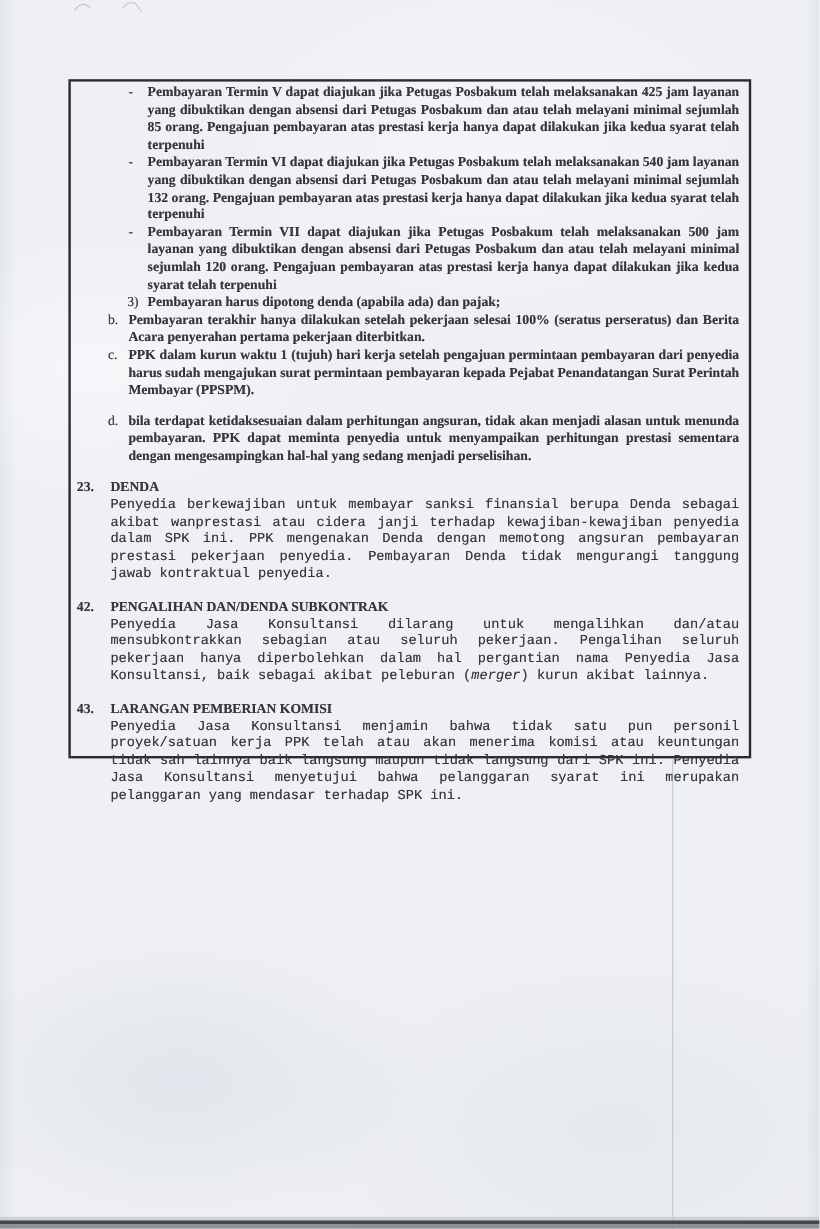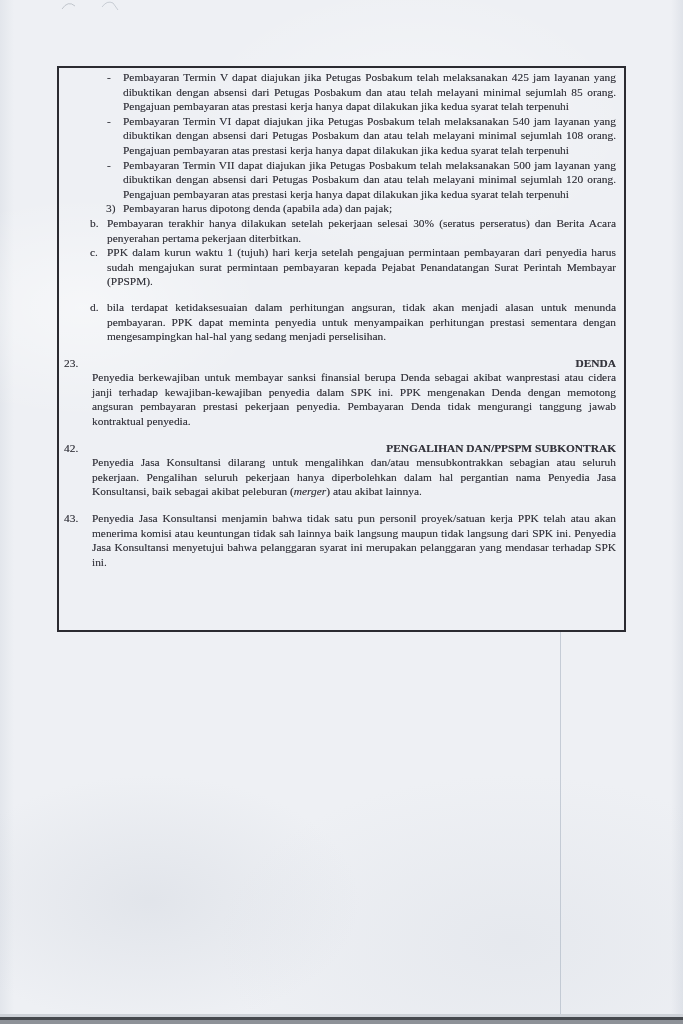--- a/index.html
+++ b/index.html
@@ -27,33 +27,33 @@
     border:2px solid #2b2b31;
     box-sizing:border-box;
     padding:2px 8px 0 2px;
     color:#36363e;
     font-size:11.4px;
     line-height:14.6px;
     text-shadow:0 0 0.35px rgba(54,54,62,0.55);
   }
   .row{display:flex;}
   .marker{flex:0 0 auto; white-space:pre;}
-  .txt{flex:1 1 auto; text-align:justify;}
+  .txt{flex:1 1 auto; text-align:justify;font-weight:bold;}
   .dash-row{margin-left:46px;}
   .dash-row .marker{width:16px;}
   .numsub-row{margin-left:45px;}
   .numsub-row .marker{width:17px;}
   .letter-row{margin-left:29px;}
   .letter-row .marker{width:17px;}
   .letter-row.gap-before{margin-top:11px;}
   .section{margin-left:3px; margin-top:12px;}
-  .section .marker{width:28px; font-weight:normal;}
+  .section .marker{width:28px; font-weight:bold;}
   .sec-body{flex:1 1 auto;}
-  .sec-title{font-weight:bold;text-align:right;}
-  .sec-text{text-align:justify;}
+  .sec-title{font-weight:bold;}
+  .sec-text{text-align:justify;font-family:Liberation Mono, monospace;}
   .sec-text i{font-style:italic;margin-top:34px;}
   .crease{
     position:absolute;
     left:560px; top:632px;
     width:1px; height:392px;
     background:rgba(164,174,189,0.55);
   }
   .pencil-marks{position:absolute; left:40px; top:0;}
   .edge-strip{position:absolute; left:0; width:683px;}
   .edge-light{top:1014px; height:3px; background:#ced2d8;}
@@ -72,36 +72,36 @@
 
   <div class="clause-box">
 
     <div class="row dash-row">
       <span class="marker">-</span>
       <span class="txt">Pembayaran Termin V dapat diajukan jika Petugas Posbakum telah melaksanakan 425 jam layanan yang dibuktikan dengan absensi dari Petugas Posbakum dan atau telah melayani minimal sejumlah 85 orang. Pengajuan pembayaran atas prestasi kerja hanya dapat dilakukan jika kedua syarat telah terpenuhi</span>
     </div>
 
     <div class="row dash-row">
       <span class="marker">-</span>
-      <span class="txt">Pembayaran Termin VI dapat diajukan jika Petugas Posbakum telah melaksanakan 540 jam layanan yang dibuktikan dengan absensi dari Petugas Posbakum dan atau telah melayani minimal sejumlah 108 orang. Pengajuan pembayaran atas prestasi kerja hanya dapat dilakukan jika kedua syarat telah terpenuhi</span>
+      <span class="txt">Pembayaran Termin VI dapat diajukan jika Petugas Posbakum telah melaksanakan 540 jam layanan yang dibuktikan dengan absensi dari Petugas Posbakum dan atau telah melayani minimal sejumlah 132 orang. Pengajuan pembayaran atas prestasi kerja hanya dapat dilakukan jika kedua syarat telah terpenuhi</span>
     </div>
 
     <div class="row dash-row">
       <span class="marker">-</span>
       <span class="txt">Pembayaran Termin VII dapat diajukan jika Petugas Posbakum telah melaksanakan 500 jam layanan yang dibuktikan dengan absensi dari Petugas Posbakum dan atau telah melayani minimal sejumlah 120 orang. Pengajuan pembayaran atas prestasi kerja hanya dapat dilakukan jika kedua syarat telah terpenuhi</span>
     </div>
 
     <div class="row numsub-row">
       <span class="marker">3)</span>
       <span class="txt">Pembayaran harus dipotong denda (apabila ada) dan pajak;</span>
     </div>
 
     <div class="row letter-row">
       <span class="marker">b.</span>
-      <span class="txt">Pembayaran terakhir hanya dilakukan setelah pekerjaan selesai 30% (seratus perseratus) dan Berita Acara penyerahan pertama pekerjaan diterbitkan.</span>
+      <span class="txt">Pembayaran terakhir hanya dilakukan setelah pekerjaan selesai 100% (seratus perseratus) dan Berita Acara penyerahan pertama pekerjaan diterbitkan.</span>
     </div>
 
     <div class="row letter-row">
       <span class="marker">c.</span>
       <span class="txt">PPK dalam kurun waktu 1 (tujuh) hari kerja setelah pengajuan permintaan pembayaran dari penyedia harus sudah mengajukan surat permintaan pembayaran kepada Pejabat Penandatangan Surat Perintah Membayar (PPSPM).</span>
     </div>
 
     <div class="row letter-row gap-before">
       <span class="marker">d.</span>
       <span class="txt">bila terdapat ketidaksesuaian dalam perhitungan angsuran, tidak akan menjadi alasan untuk menunda pembayaran. PPK dapat meminta penyedia untuk menyampaikan perhitungan prestasi sementara dengan mengesampingkan hal-hal yang sedang menjadi perselisihan.</span>
@@ -111,28 +111,29 @@
       <span class="marker">23.</span>
       <div class="sec-body">
         <div class="sec-title">DENDA</div>
         <div class="sec-text">Penyedia berkewajiban untuk membayar sanksi finansial berupa Denda sebagai akibat wanprestasi atau cidera janji terhadap kewajiban-kewajiban penyedia dalam SPK ini. PPK mengenakan Denda dengan memotong angsuran pembayaran prestasi pekerjaan penyedia. Pembayaran Denda tidak mengurangi tanggung jawab kontraktual penyedia.</div>
       </div>
     </div>
 
     <div class="row section">
       <span class="marker">42.</span>
       <div class="sec-body">
-        <div class="sec-title">PENGALIHAN DAN/PPSPM SUBKONTRAK</div>
-        <div class="sec-text"><span>Penyedia Jasa Konsultansi dilarang untuk mengalihkan dan/atau mensubkontrakkan sebagian atau seluruh pekerjaan. Pengalihan seluruh pekerjaan hanya diperbolehkan dalam hal pergantian nama Penyedia Jasa Konsultansi, baik sebagai akibat peleburan (</span><i>merger</i><span>) atau akibat lainnya.</span></div>
+        <div class="sec-title">PENGALIHAN DAN/DENDA SUBKONTRAK</div>
+        <div class="sec-text"><span>Penyedia Jasa Konsultansi dilarang untuk mengalihkan dan/atau mensubkontrakkan sebagian atau seluruh pekerjaan. Pengalihan seluruh pekerjaan hanya diperbolehkan dalam hal pergantian nama Penyedia Jasa Konsultansi, baik sebagai akibat peleburan (</span><i>merger</i><span>) kurun akibat lainnya.</span></div>
       </div>
     </div>
 
     <div class="row section">
       <span class="marker">43.</span>
       <div class="sec-body">
+        <div class="sec-title">LARANGAN PEMBERIAN KOMISI</div>
         <div class="sec-text">Penyedia Jasa Konsultansi menjamin bahwa tidak satu pun personil proyek/satuan kerja PPK telah atau akan menerima komisi atau keuntungan tidak sah lainnya baik langsung maupun tidak langsung dari SPK ini. Penyedia Jasa Konsultansi menyetujui bahwa pelanggaran syarat ini merupakan pelanggaran yang mendasar terhadap SPK ini.</div>
       </div>
     </div>
 
   </div>
 
   <div class="crease"></div>
 
   <div class="edge-strip edge-light"></div>
   <div class="edge-strip edge-dark"></div>

